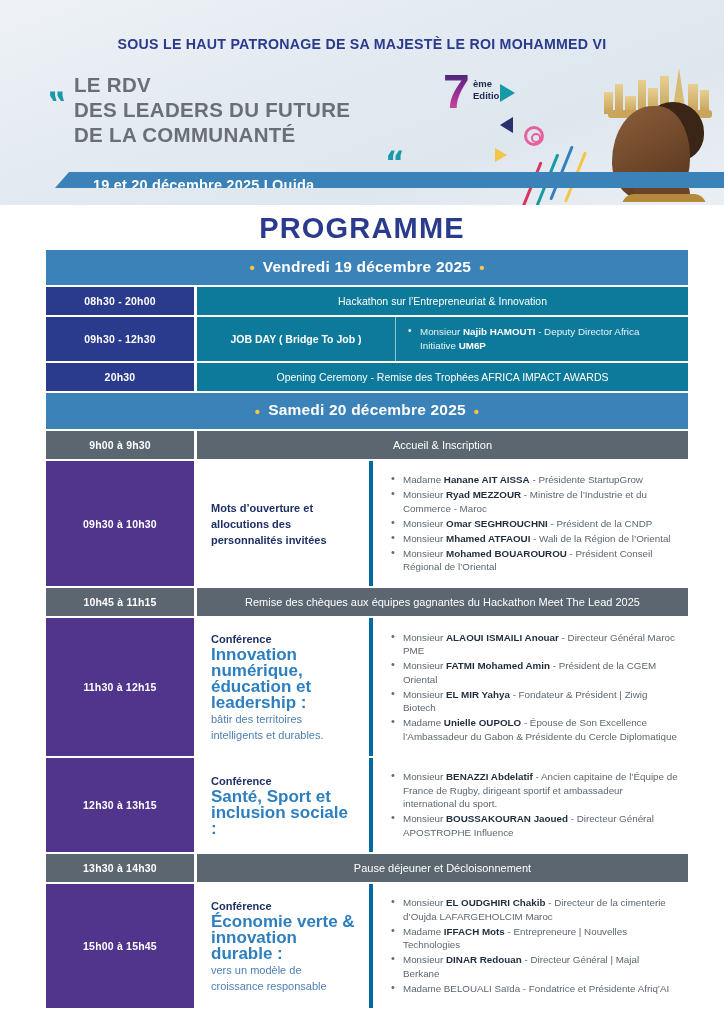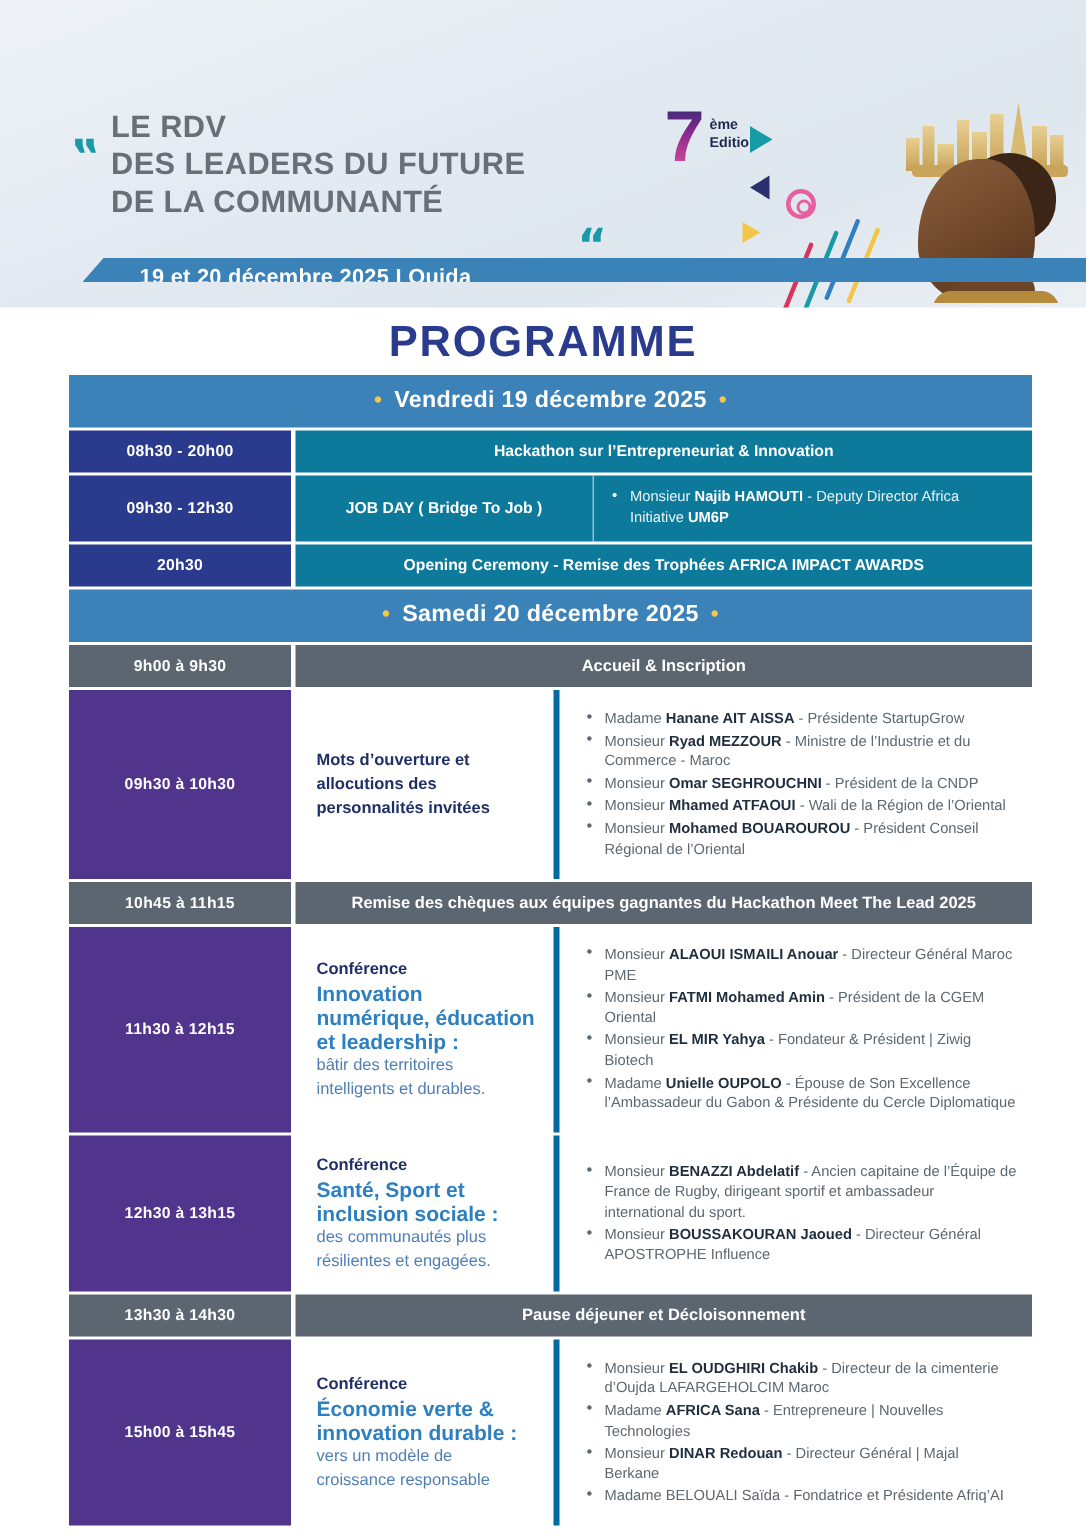--- a/index.html
+++ b/index.html
@@ -115,21 +115,21 @@
   .row { display:flex; margin-bottom: 2px; min-height: 28px; }
   .time {
     width: 148px; flex: 0 0 148px;
     display:flex; align-items:center; justify-content:center; text-align:center;
     color:#fff; font-size: 10.5px; font-weight: bold; letter-spacing:.2px;
     padding: 6px 4px;
   }
   .body-cell {
     flex: 1 1 auto; display:flex; align-items:center;
     margin-left: 3px; padding: 7px 0 7px 14px;
-    color:#fff; font-size: 10.5px; font-weight: bold;
+    color:#fff; font-size: 10.5px; font-weight: normal;
   }
   .body-cell.centered { justify-content:center; padding-left:0; }
 
   
   .fri .time { background:#2a3a8c; }
   .fri .body-cell { background:#0d7a9c; }
   .fri .split { flex:1 1 auto; display:flex; margin-left:3px; background:#0d7a9c; }
   .fri .split .left {
     flex: 0 0 198px; display:flex; align-items:center; justify-content:center;
     color:#fff; font-size: 10.5px; font-weight:bold; padding: 8px 22px;
@@ -148,21 +148,21 @@
   .sat .body-cell { background:#5b6670; }
   .sat.purple .time { background:#51348c; }
 
   .sat.conf { display:flex; margin-bottom:2px; }
   .sat.conf .topic {
     flex: 0 0 auto; width: 172px; margin-left: 3px;
     background:#ffffff; padding: 12px 12px 12px 14px;
     display:flex; flex-direction:column; justify-content:center;
   }
   .topic .t-head { color:#1f3066; font-size: 11px; font-weight: bold; line-height: 16px; }
-  .topic .t-blue { color:#2e7fc0; font-size: 14px; font-weight: bold; line-height: 16px; }
+  .topic .t-blue { color:#2e7fc0; font-size: 17px; font-weight: bold; line-height: 16px; }
   .topic .t-sub  { color:#4f7fb5; font-size: 11px; line-height: 16px; }
 
   .sat.conf .speakers {
     flex: 1 1 auto; background:#fff; border-left: 4px solid #0369a1;
     padding: 11px 10px 11px 16px; display:flex; align-items:center;
   }
   .speakers ul { list-style:none; width:100%; }
   .speakers li {
     position:relative; padding-left: 14px; margin: 1.5px 0;
     color:#5d6770; font-size: 9.8px; line-height: 13.5px;
@@ -173,20 +173,21 @@
   .sat .body-cell.label { font-size: 11px; }
   .sat .body-cell.centered.label { font-size: 11px; }
 </style>
 </head>
 <body>
 
 <div class="page">
 
   <div class="banner">
 
+    <div class="patronage">SOUS LE HAUT PATRONAGE DE SA MAJESTÈ LE ROI MOHAMMED VI</div>
 
     <div class="quote-open">“</div>
 
     <div class="title-block">
       <div class="title-line">LE RDV</div>
       <div class="title-line">DES LEADERS DU FUTURE</div>
       <div class="title-line">DE LA COMMUNANTÉ</div>
     </div>
 
     <div class="quote-close">”</div>
@@ -293,21 +294,20 @@
             <li>Monsieur <b>EL MIR Yahya</b> - Fondateur &amp; Président | Ziwig Biotech</li>
             <li>Madame <b>Unielle OUPOLO</b> - Épouse de Son Excellence l’Ambassadeur du Gabon &amp; Présidente du Cercle Diplomatique</li>
           </ul>
         </div>
       </div>
       <div class="row sat conf purple">
         <div class="time">12h30 à 13h15</div>
         <div class="topic">
           <div class="t-head">Conférence</div>
           <div class="t-blue">Santé, Sport et inclusion sociale :</div>
-          <div class="t-sub">des communautés plus résilientes et engagées.</div>
         </div>
         <div class="speakers">
           <ul>
             <li>Monsieur <b>BENAZZI Abdelatif</b> - Ancien capitaine de l’Équipe de France de Rugby, dirigeant sportif et ambassadeur international du sport.</li>
             <li>Monsieur <b>BOUSSAKOURAN Jaoued</b> - Directeur Général APOSTROPHE Influence</li>
           </ul>
         </div>
       </div>
       <div class="row sat">
         <div class="time">13h30 à 14h30</div>
@@ -316,21 +316,21 @@
       <div class="row sat conf purple">
         <div class="time">15h00 à 15h45</div>
         <div class="topic">
           <div class="t-head">Conférence</div>
           <div class="t-blue">Économie verte &amp; innovation durable :</div>
           <div class="t-sub">vers un modèle de croissance responsable</div>
         </div>
         <div class="speakers">
           <ul>
             <li>Monsieur <b>EL OUDGHIRI Chakib</b> - Directeur de la cimenterie d’Oujda LAFARGEHOLCIM Maroc</li>
-            <li>Madame <b>AFRICA Sana</b> - Entrepreneure | Nouvelles Technologies</li>
+            <li>Madame <b>IFFACH Mots</b> - Entrepreneure | Nouvelles Technologies</li>
             <li>Monsieur <b>DINAR Redouan</b> - Directeur Général | Majal Berkane</li>
             <li>Madame BELOUALI Saïda<b></b> - Fondatrice et Présidente Afriq’AI</li>
           </ul>
         </div>
       </div>
     </div>
 
 </div>
 
 </body></html>

